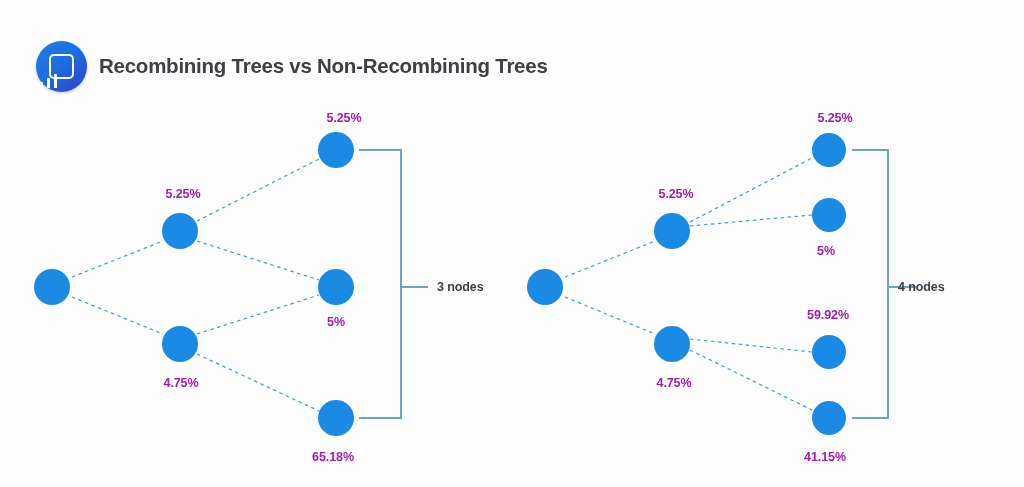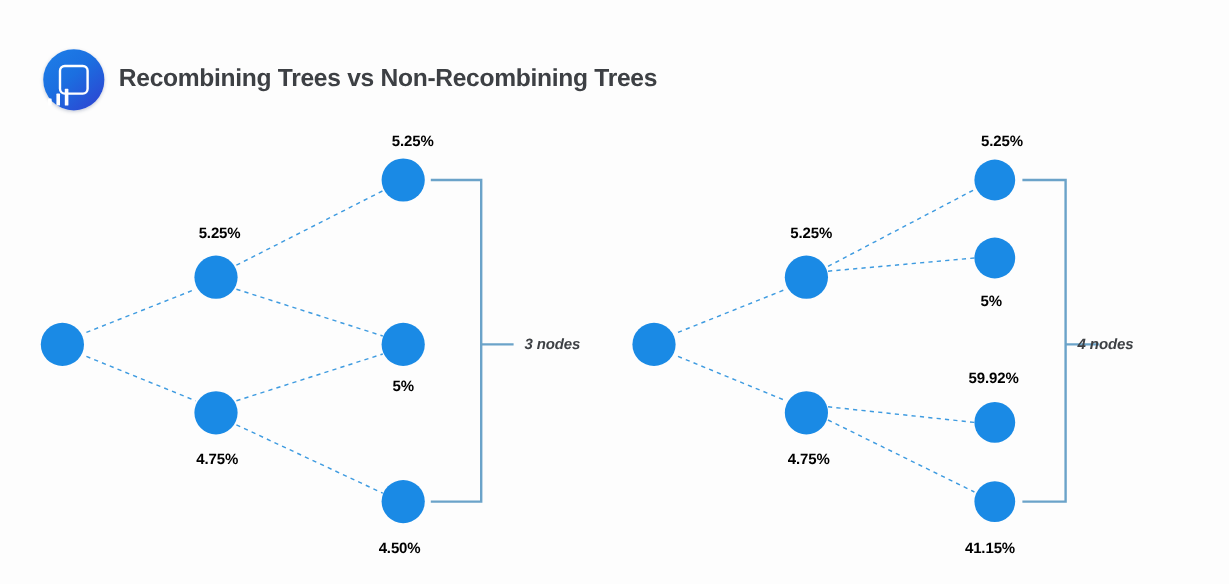--- a/index.html
+++ b/index.html
@@ -91,35 +91,34 @@
   .node.small {
     width: 34px; height: 34px;
     margin-left: -17px;
     margin-top: -17px;
   }
 
   .node-label {
     position: absolute;
     font-size: 12.5px;
     font-weight: bold;
-    color: #000000;
+    color: #a21caf;
     letter-spacing: -0.1px;
     white-space: nowrap;
     transform: translate(-50%, -50%);
   }
 
   .count-label {
     position: absolute;
     font-size: 12.5px;
     font-weight: bold;
     color: #3d4044;
     letter-spacing: -0.1px;
     white-space: nowrap;
     transform: translateY(-50%);
-    font-style: italic;
   }
 </style>
 </head>
 <body>
 
 <div id="header">
   <div id="brand-icon">
     <div class="glyph-frame"></div>
     <div class="bars">
       <i class="b1"></i>
@@ -167,21 +166,21 @@
   <div class="node" style="left:180px; top:231px;"></div>
   <div class="node" style="left:180px; top:344px;"></div>
   <div class="node" style="left:336px; top:150px;"></div>
   <div class="node" style="left:336px; top:287px;"></div>
   <div class="node" style="left:336px; top:418px;"></div>
 
   <div class="node-label" style="left:183px; top:194px;">5.25%</div>
   <div class="node-label" style="left:181px; top:383px;">4.75%</div>
   <div class="node-label" style="left:344px; top:118px;">5.25%</div>
   <div class="node-label" style="left:336px; top:322px;">5%</div>
-  <div class="node-label" style="left:333px; top:457px;">4.50%</div>
+  <div class="node-label" style="left:333px; top:457px;">65.18%</div>
 
   <div class="count-label" style="left:437px; top:287px;">3 nodes</div>
 
   <div class="node" style="left:545px; top:287px;"></div>
   <div class="node" style="left:672px; top:231px;"></div>
   <div class="node" style="left:672px; top:344px;"></div>
   <div class="node small" style="left:829px; top:150px;"></div>
   <div class="node small" style="left:829px; top:215px;"></div>
   <div class="node small" style="left:829px; top:352px;"></div>
   <div class="node small" style="left:829px; top:418px;"></div>

